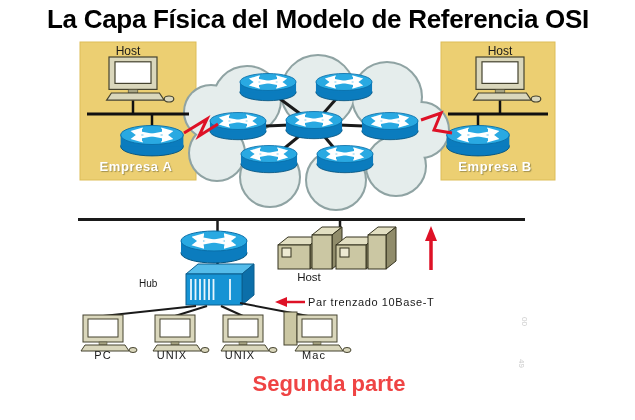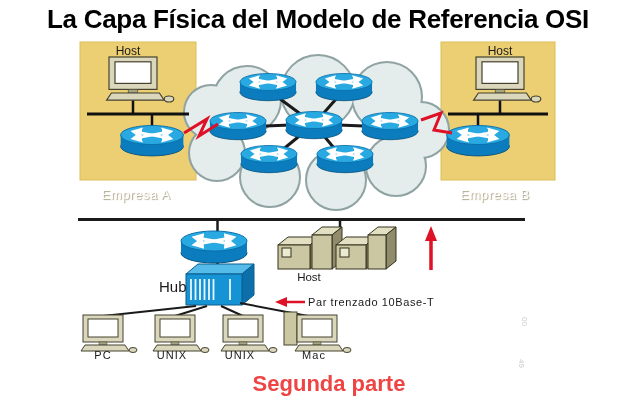--- a/index.html
+++ b/index.html
@@ -6,22 +6,22 @@
   .stage{position:relative;width:635px;height:420px;background:#ffffff;overflow:hidden;
          font-family:"Liberation Sans",sans-serif;}
   .diagram{position:absolute;left:0;top:0;width:635px;height:420px;}
   .title{position:absolute;left:318px;top:4px;transform:translateX(-50%);
          font-size:26px;font-weight:bold;letter-spacing:-0.3px;color:#000;white-space:nowrap;}
   .footer{position:absolute;left:329px;top:371px;transform:translateX(-50%);
           font-size:22px;font-weight:bold;color:#ef4444;white-space:nowrap;}
   .lbl{position:absolute;white-space:nowrap;color:#1a1a1a;font-size:11px;}
   .c{transform:translateX(-50%);}
   .host-lbl{font-size:12px;}
-  .emp{color:#ffffff;font-weight:normal;font-size:13px;letter-spacing:0.6px;
-       text-shadow:1px 1px 1px rgba(120,110,60,0.65);margin-top:28px;}
+  .emp{color:#ffffff;font-weight:bold;font-size:13px;letter-spacing:0.6px;
+       text-shadow:1px 1px 1px rgba(120,110,60,0.65);}
   .eth{letter-spacing:1.2px;}
   .pc-lbl{font-size:11px;letter-spacing:1px;}
   .mark{position:absolute;color:#cbcbcb;font-size:8px;transform:rotate(90deg);}
 </style>
 </head>
 <body>
 
 <div class="stage">
 
   <div class="title">La Capa Física del Modelo de Referencia OSI</div>
@@ -170,21 +170,21 @@
     <use href="#ws" transform="translate(223,315)"></use>
     <rect x="284" y="312" width="13" height="33" fill="#CBC7A3" stroke="#45432F" stroke-width="1"></rect>
     <use href="#ws" transform="translate(297,315)"></use>
   </svg>
 
   <div class="lbl c host-lbl" style="left:128px;top:44px;">Host</div>
   <div class="lbl c emp" style="left:136px;top:159px;">Empresa A</div>
   <div class="lbl c host-lbl" style="left:500px;top:44px;">Host</div>
   <div class="lbl c emp" style="left:495px;top:159px;">Empresa B</div>
 
-  <div class="lbl" style="left:159px;top:278px;font-size:15px;">Hub</div>
+  <div class="lbl" style="left:139px;top:278px;font-size:10px;">Hub</div>
   <div class="lbl c" style="left:309px;top:271px;font-size:11.5px;">Host</div>
 
   <div class="lbl" style="left:308px;top:296px;letter-spacing:0.6px;text-align:right;">Par trenzado 10Base-T</div>
 
   <div class="lbl c pc-lbl" style="left:103px;top:349px;">PC</div>
   <div class="lbl c pc-lbl" style="left:172px;top:349px;">UNIX</div>
   <div class="lbl c pc-lbl" style="left:240px;top:349px;">UNIX</div>
   <div class="lbl c pc-lbl" style="left:314px;top:349px;">Mac</div>
 
   <span class="mark" style="left:520px;top:317px;">00</span>

